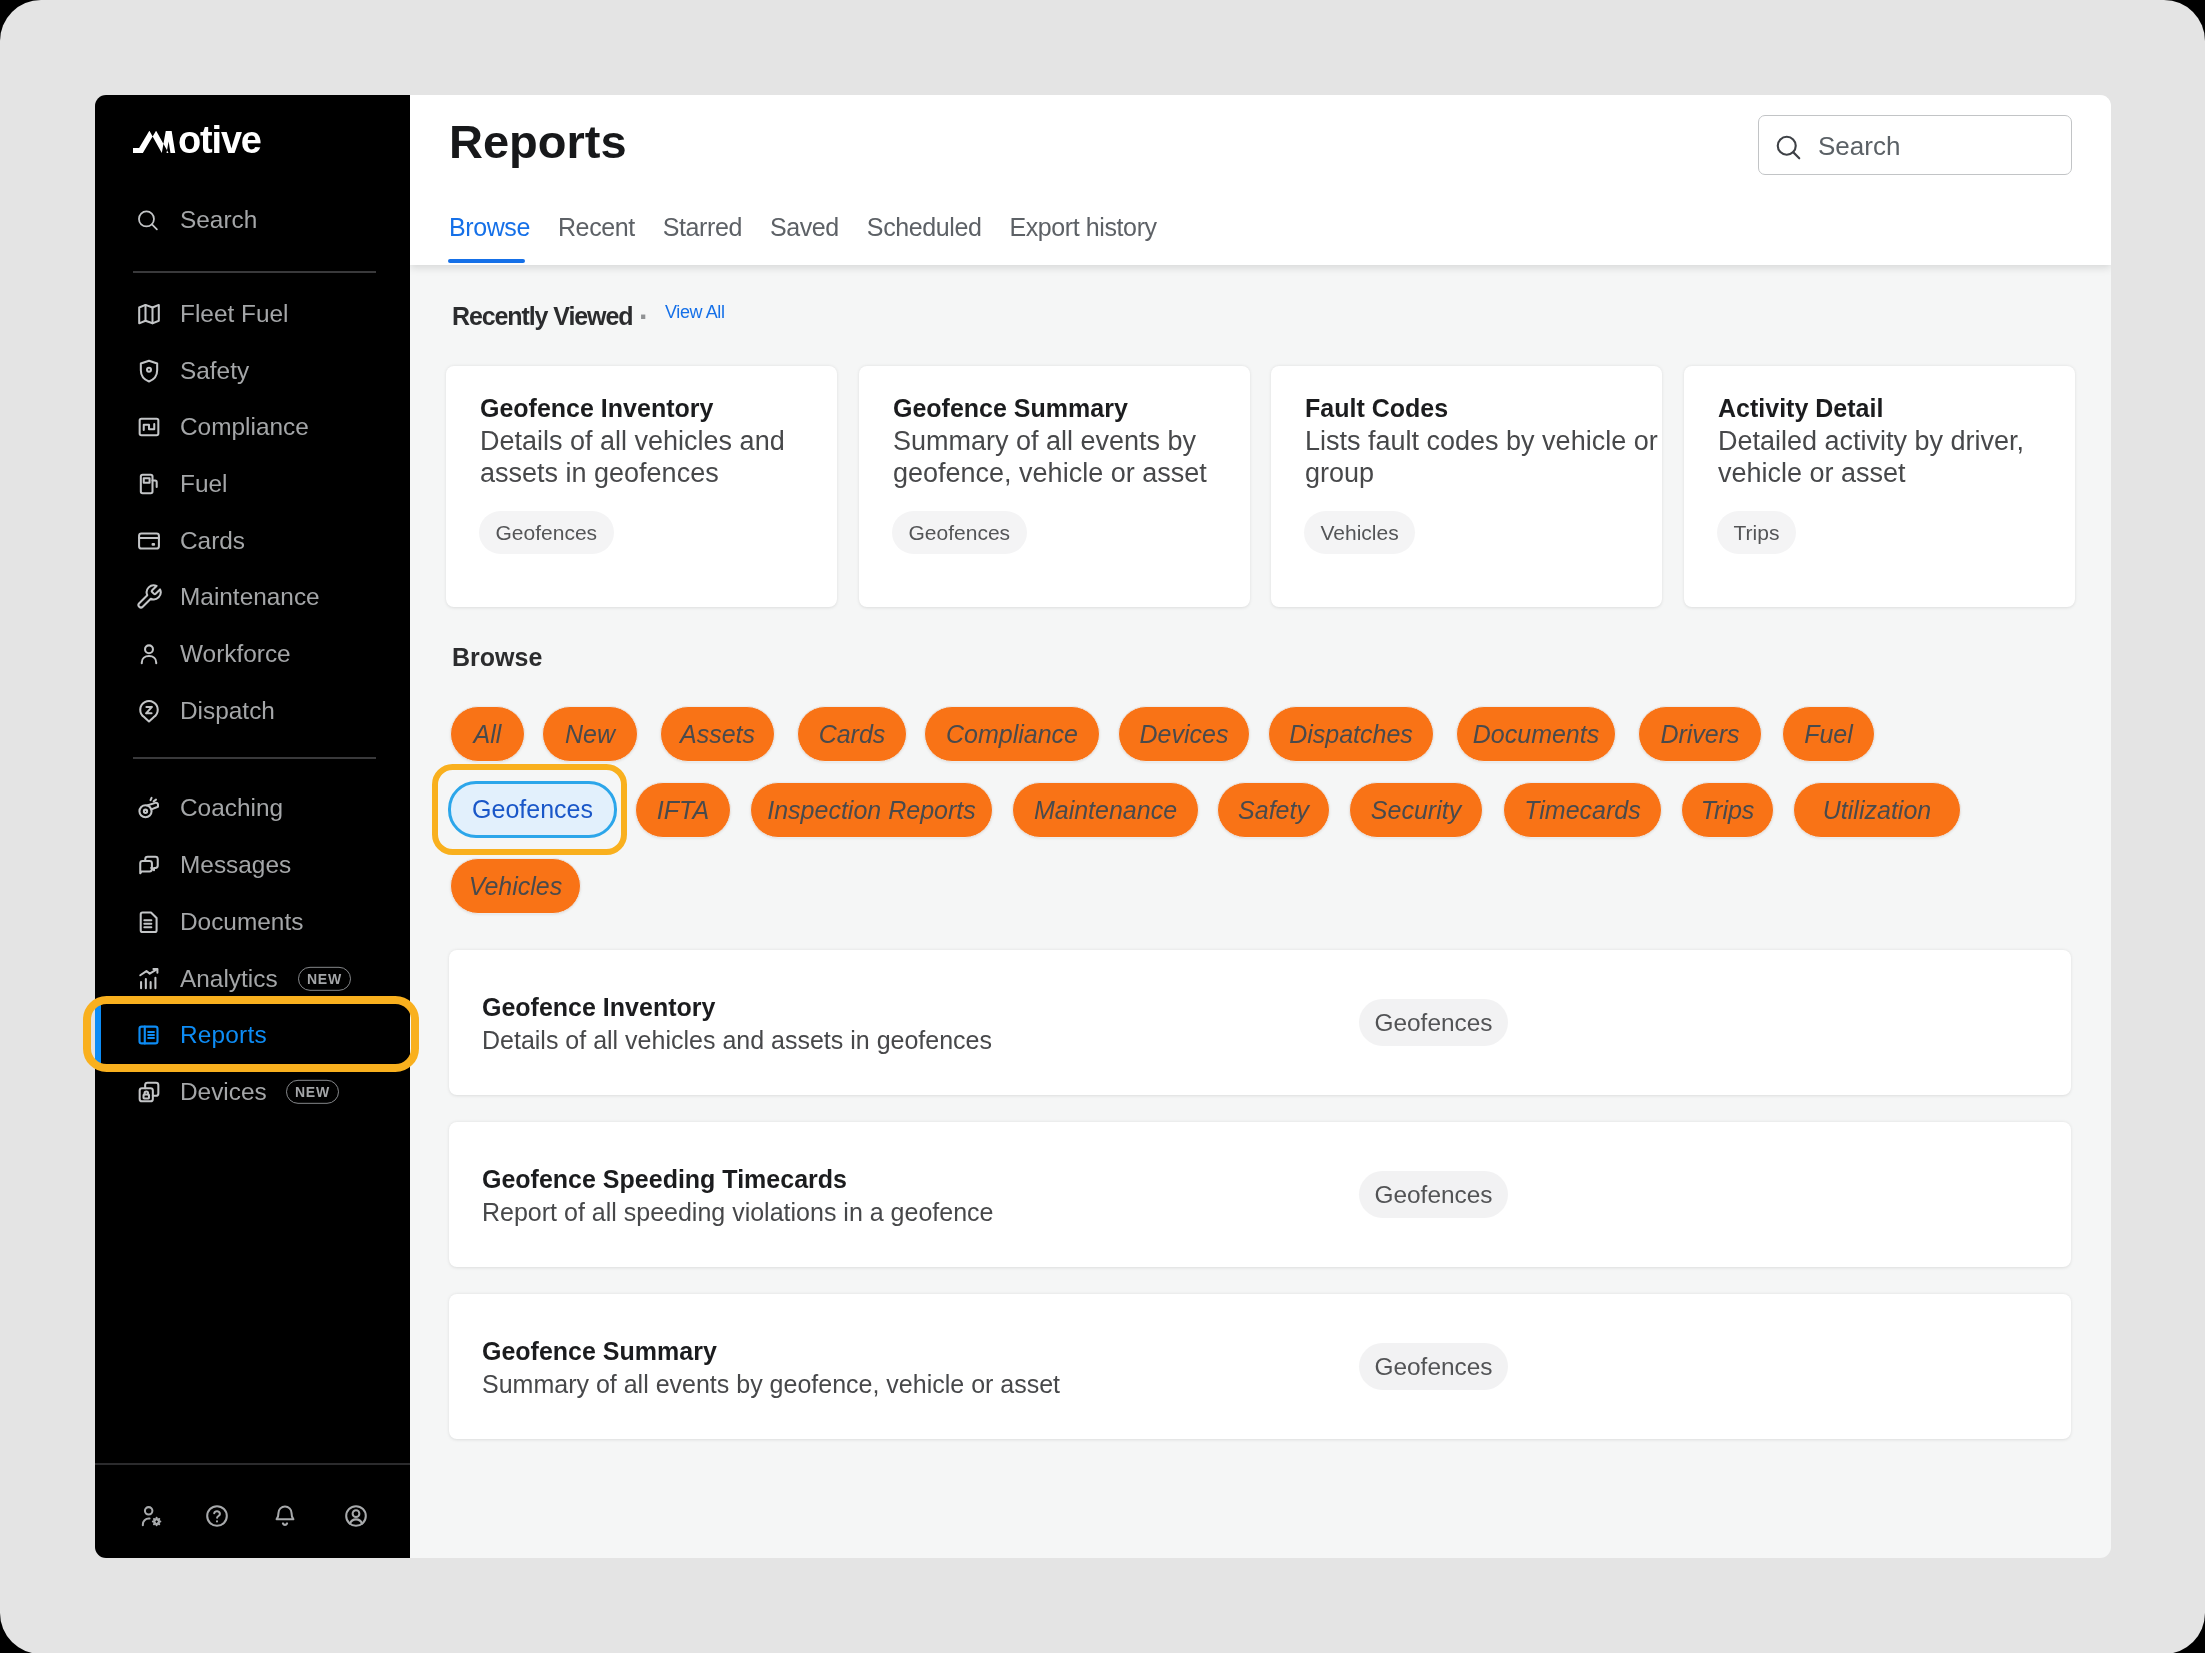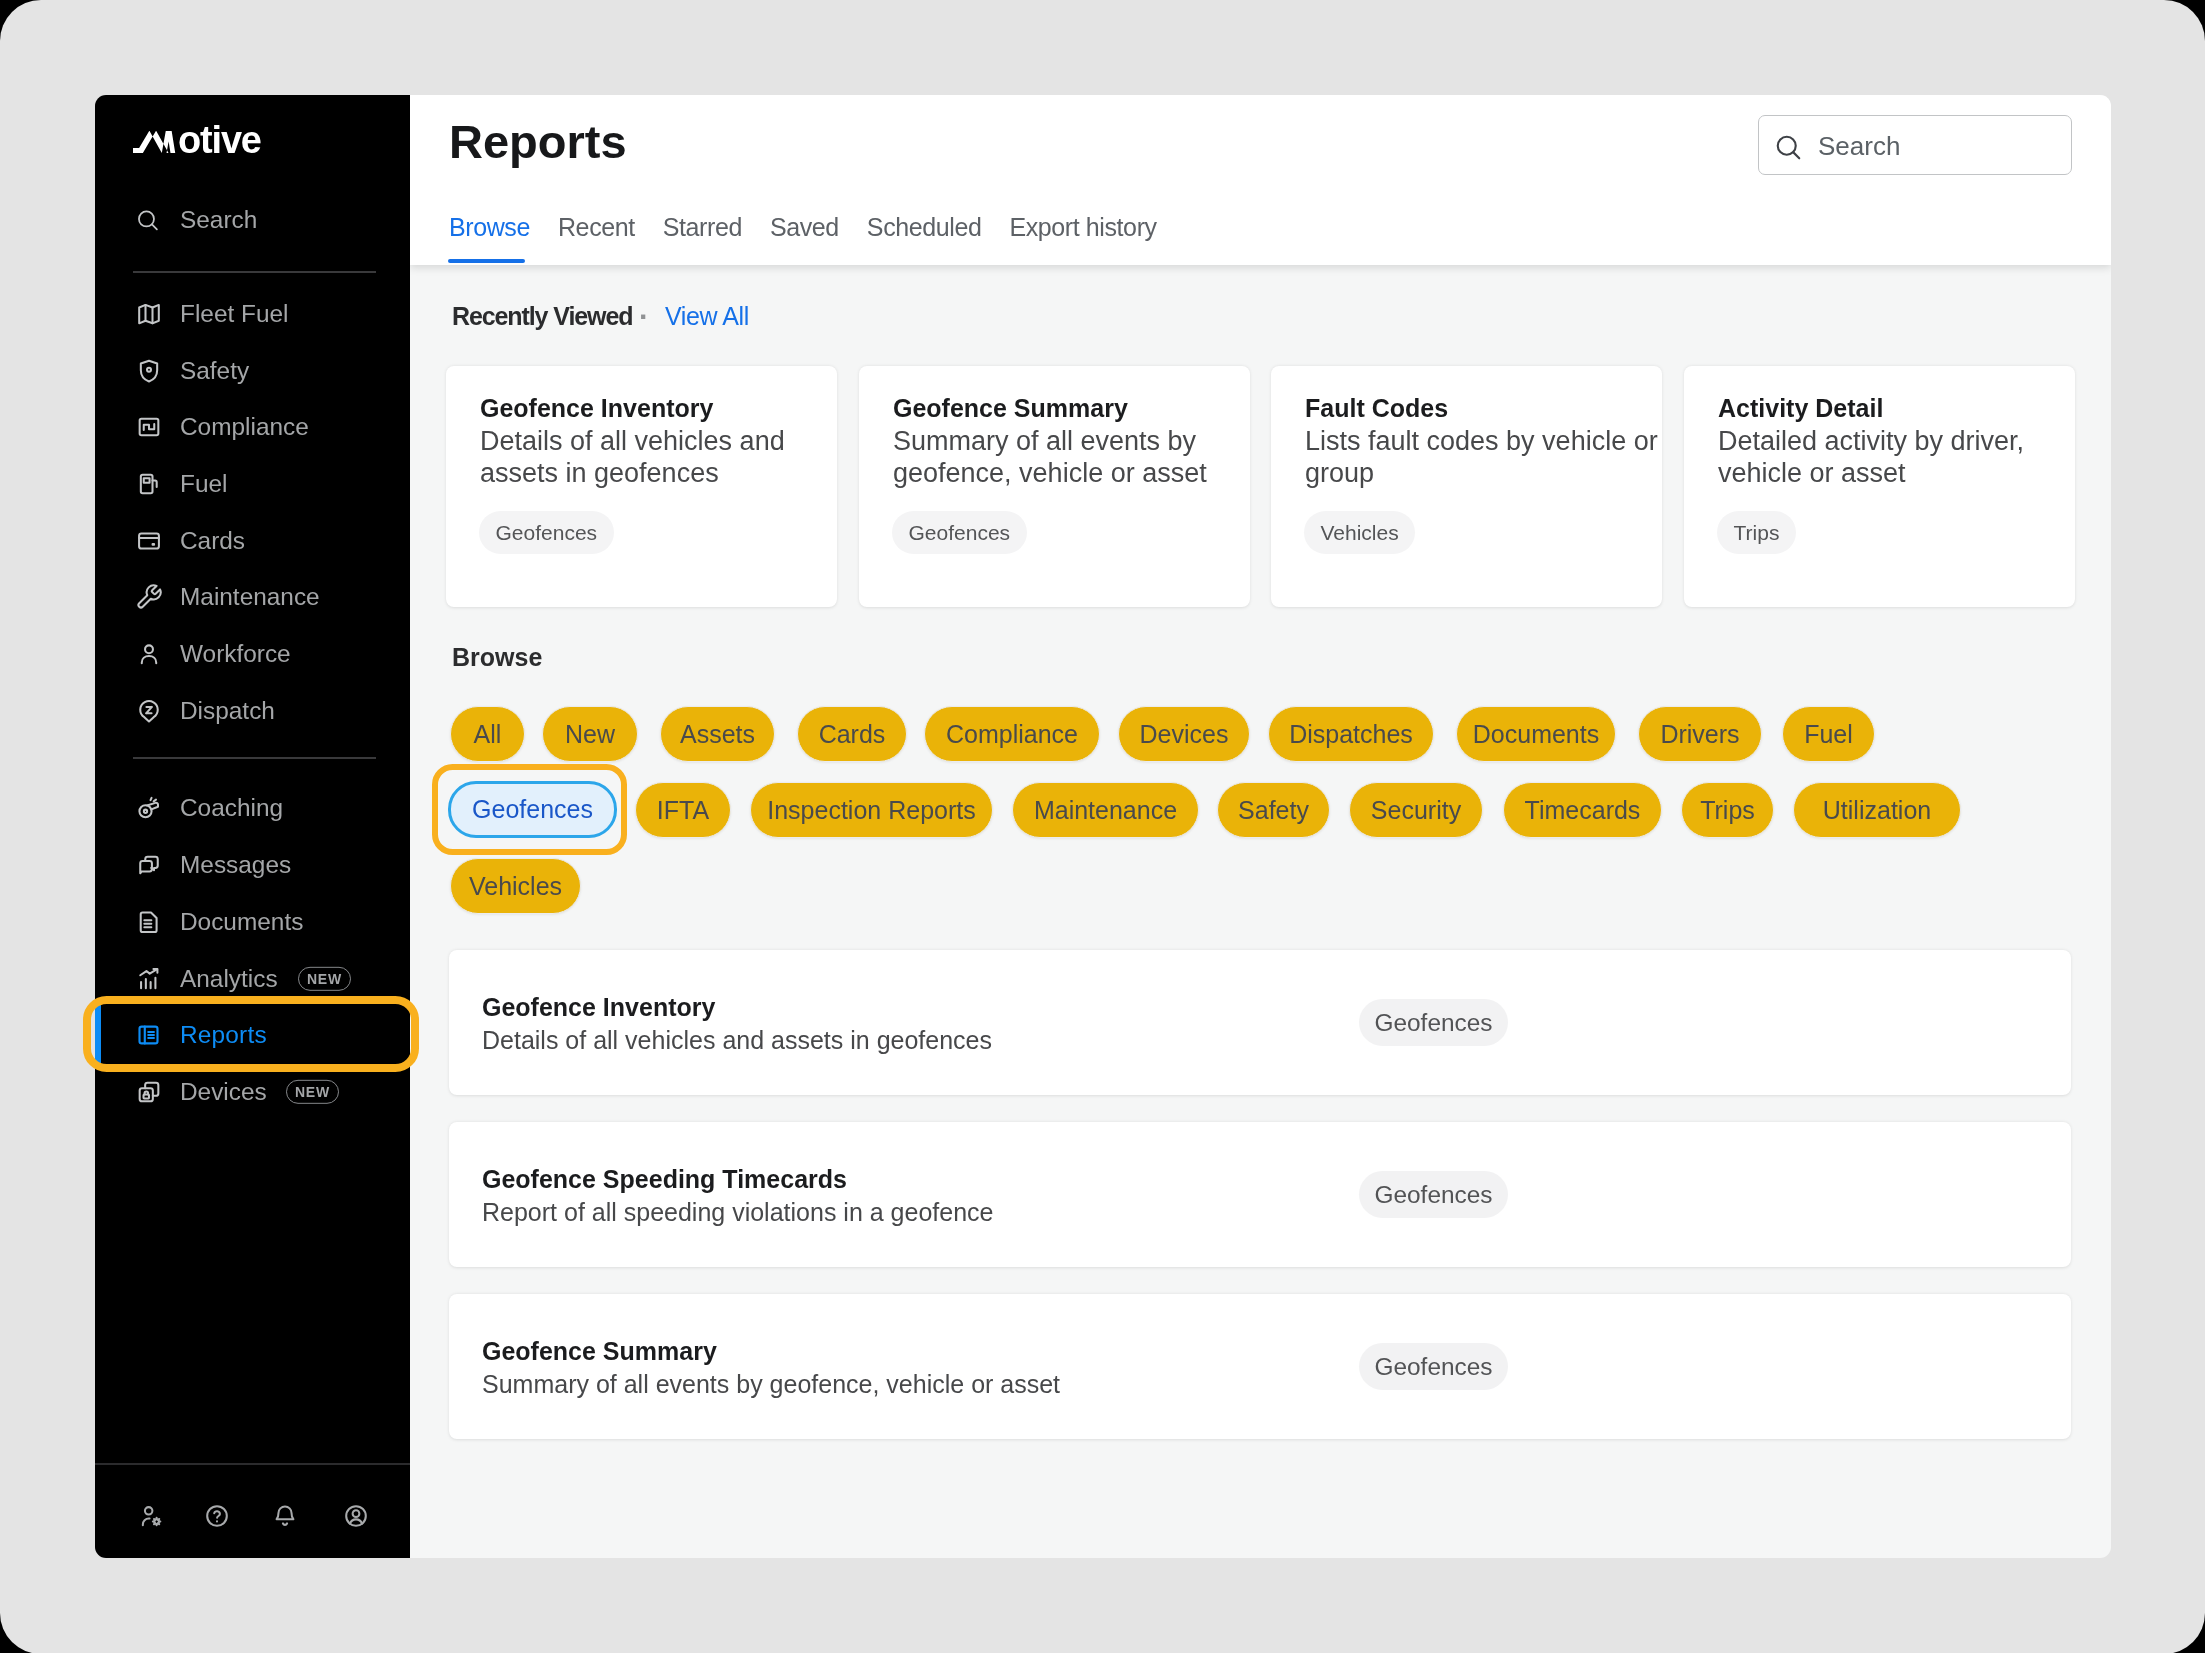--- a/index.html
+++ b/index.html
@@ -12,27 +12,27 @@
 .title { position:absolute; left:39px; top:19px; font-size:47px; font-weight:700; color:#17181A; letter-spacing:0px; }
 .sbox { position:absolute; left:1348px; top:19.7px; width:314px; height:60px; border:1.6px solid #C2C4C6; border-radius:7px; background:#fff; }
 .sbox svg { position:absolute; left:14px; top:16.5px; }
 .sbox span { position:absolute; left:59px; top:15px; font-size:26px; color:#5B6166; }
 .tabs { position:absolute; left:39px; top:118px; display:flex; gap:28px; font-size:25px; color:#5D6166; letter-spacing:-0.4px; }
 .tabs .act { color:#1570E8; }
 .underline { position:absolute; left:38px; top:164px; width:77px; height:3.9px; background:#1570E8; border-radius:2.4px; }
 .content { position:absolute; left:0; top:170px; width:1701px; height:1293px; }
 .rvrow { position:absolute; left:42px; top:37px; font-size:25px; font-weight:700; color:#2B2C2E; letter-spacing:-1.1px; }
 .rvdot { position:absolute; left:229px; top:35px; font-size:30px; font-weight:700; color:#909294; }
-.viewall { position:absolute; left:255px; top:37px; font-size:25px; font-weight:400; color:#1570E8; letter-spacing:-0.4px; }
+.viewall { position:absolute; left:255px; top:37px; font-size:18px; font-weight:400; color:#1570E8; letter-spacing:-0.4px; }
 .card { position:absolute; top:101px; width:391px; height:241px; background:#fff; border-radius:7.9px; box-shadow:0 0.8px 3.2px rgba(0,0,0,0.10); }
 .card h3 { position:absolute; left:34px; top:27.6px; font-size:25px; font-weight:700; color:#1B1C1E; }
 .card p { position:absolute; left:34px; top:60px; font-size:27px; font-weight:400; color:#47484A; line-height:31.5px; }
 .tag { position:absolute; left:33px; top:145px; height:43px; border-radius:22px; background:#F4F4F5; color:#545557; font-size:21px; display:flex; align-items:center; padding:0 16.5px; width:max-content; }
 .bhead { position:absolute; left:42px; top:378px; font-size:25px; font-weight:700; color:#2B2C2E; }
-.pill { position:absolute; height:56px; background:#eab308; border:0.8px solid #ECECED; border-radius:28px; box-shadow:0 0.8px 2.4px rgba(0,0,0,0.08); font-size:25px; color:#494A4C; display:flex; align-items:center; justify-content:center; }
+.pill { position:absolute; height:56px; background:#f97316; border:0.8px solid #ECECED; border-radius:28px; box-shadow:0 0.8px 2.4px rgba(0,0,0,0.08); font-size:25px; color:#494A4C; display:flex; align-items:center; justify-content:center;font-style:italic; }
 .pillsel { position:absolute; height:57px; background:#E2F0FC; border:3.2px solid #2CA6EA; border-radius:28px; font-size:25px; color:#1A57C8; display:flex; align-items:center; justify-content:center; }
 .lrow { position:absolute; left:39px; width:1622px; height:145px; background:#fff; border-radius:7.9px; box-shadow:0 0.8px 3.2px rgba(0,0,0,0.10); }
 .lrow h3 { position:absolute; left:33px; top:43px; font-size:25px; font-weight:700; color:#1B1C1E; }
 .lrow p { position:absolute; left:33px; top:76px; font-size:25px; font-weight:400; color:#47484A; }
 .ltag { position:absolute; left:910px; top:49px; width:149px; height:47px; border-radius:23.6px; background:#F2F2F3; color:#525355; font-size:24.4px; display:flex; align-items:center; justify-content:center; }
 .ring { position:absolute; border:8.7px solid #F9B01E; z-index:50; }
 .nav { position:absolute; left:0; width:315px; height:57px; color:#A4A6A8; }
 .nav svg { position:absolute; left:40px; top:50%; transform:translateY(-50%); }
 .nav span { position:absolute; left:85px; top:50%; transform:translateY(-50%); font-size:24.4px; white-space:nowrap; }
 .nav .badge { position:absolute; top:50%; transform:translateY(-50%); border:1.6px solid #85878A; border-radius:14px; font-size:14px; font-weight:700; letter-spacing:0.8px; color:#A4A6A8; padding:3.2px 7.9px; }

